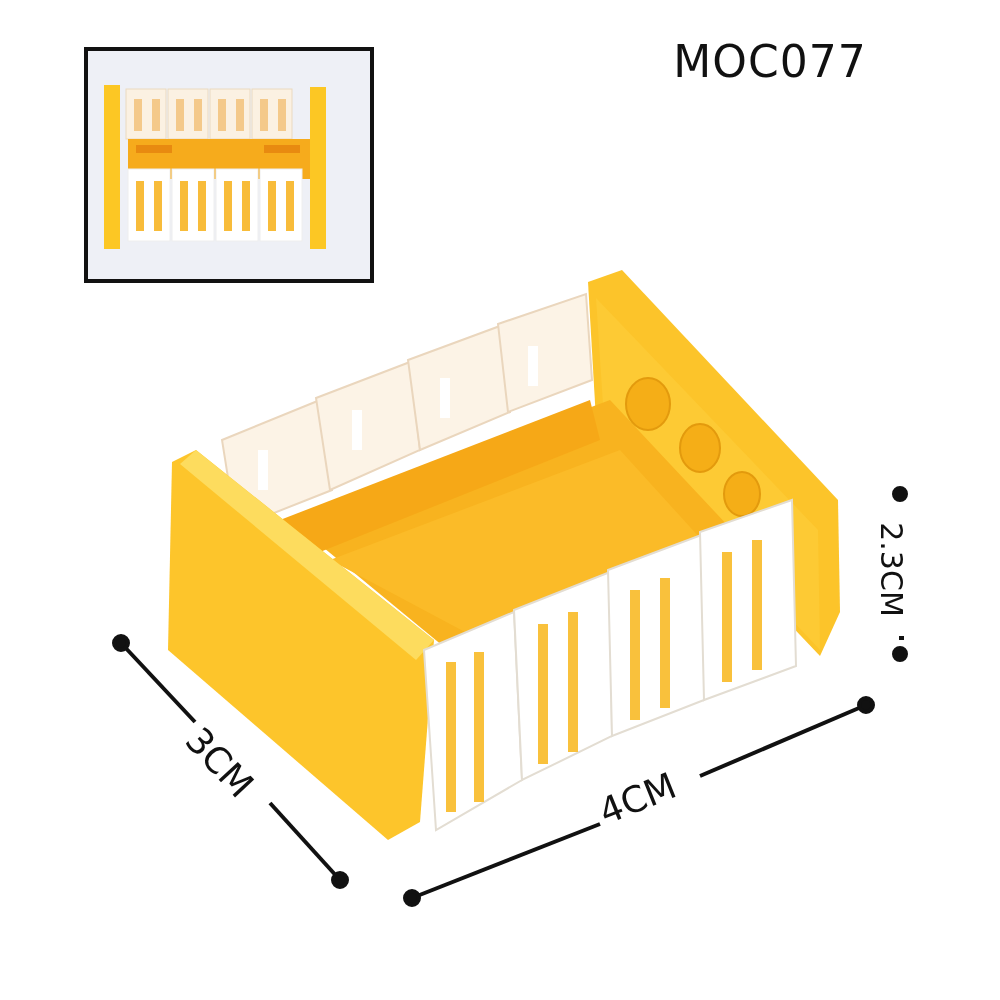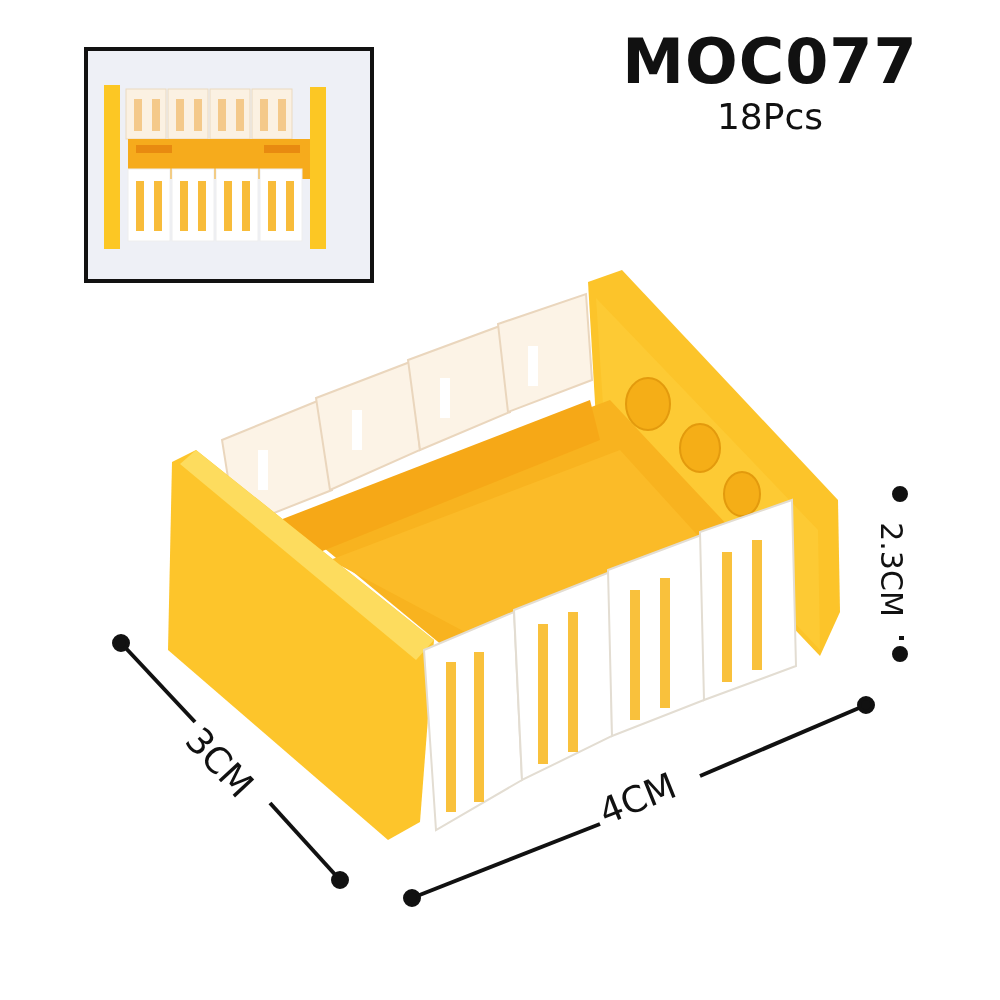--- a/index.html
+++ b/index.html
@@ -1,30 +1,29 @@
 <!DOCTYPE html>
 <html><head>
   <meta charset="utf-8">
   <style>
     html, body { margin:0; padding:0; background:#ffffff; }
     body { width:1000px; height:1000px; position:relative; overflow:hidden; font-family:"DejaVu Sans", sans-serif; }
     .title-block { position:absolute; right:80px; top:28px; width:300px; text-align:center; color:#111; }
-    .title-main { font-size:62px; font-weight:700; line-height:68px; letter-spacing:1px; }
+    .title-main { font-size:44px; font-weight:400; line-height:68px; letter-spacing:1px; }
     .title-sub { font-size:36px; line-height:42px; }
     .inset { position:absolute; left:84px; top:47px; width:290px; height:236px; border:4px solid #111; background:#eef0f6; box-sizing:border-box; overflow:hidden; }
     .inset svg { width:100%; height:100%; display:block; }
     .main-svg { position:absolute; left:0; top:0; width:1000px; height:1000px; }
     .dim { position:absolute; font-family:"DejaVu Sans", sans-serif; font-size:36px; color:#111; white-space:nowrap; transform-origin:center center; }
   </style>
 </head>
 <body>
 
 <div class="title-block">
   <div class="title-main">MOC077</div>
-  <div class="title-sub">18Pcs</div>
 </div>
 
 <div class="inset">
   <svg viewBox="0 0 282 228">
     <rect x="0" y="0" width="282" height="228" fill="#eef0f6"></rect>
 
     <g fill="#fbf1e2" stroke="#ead9c0" stroke-width="1">
       <rect x="38" y="38" width="40" height="50"></rect>
         <rect x="80" y="38" width="40" height="50"></rect>
       <rect x="122" y="38" width="40" height="50"></rect>

